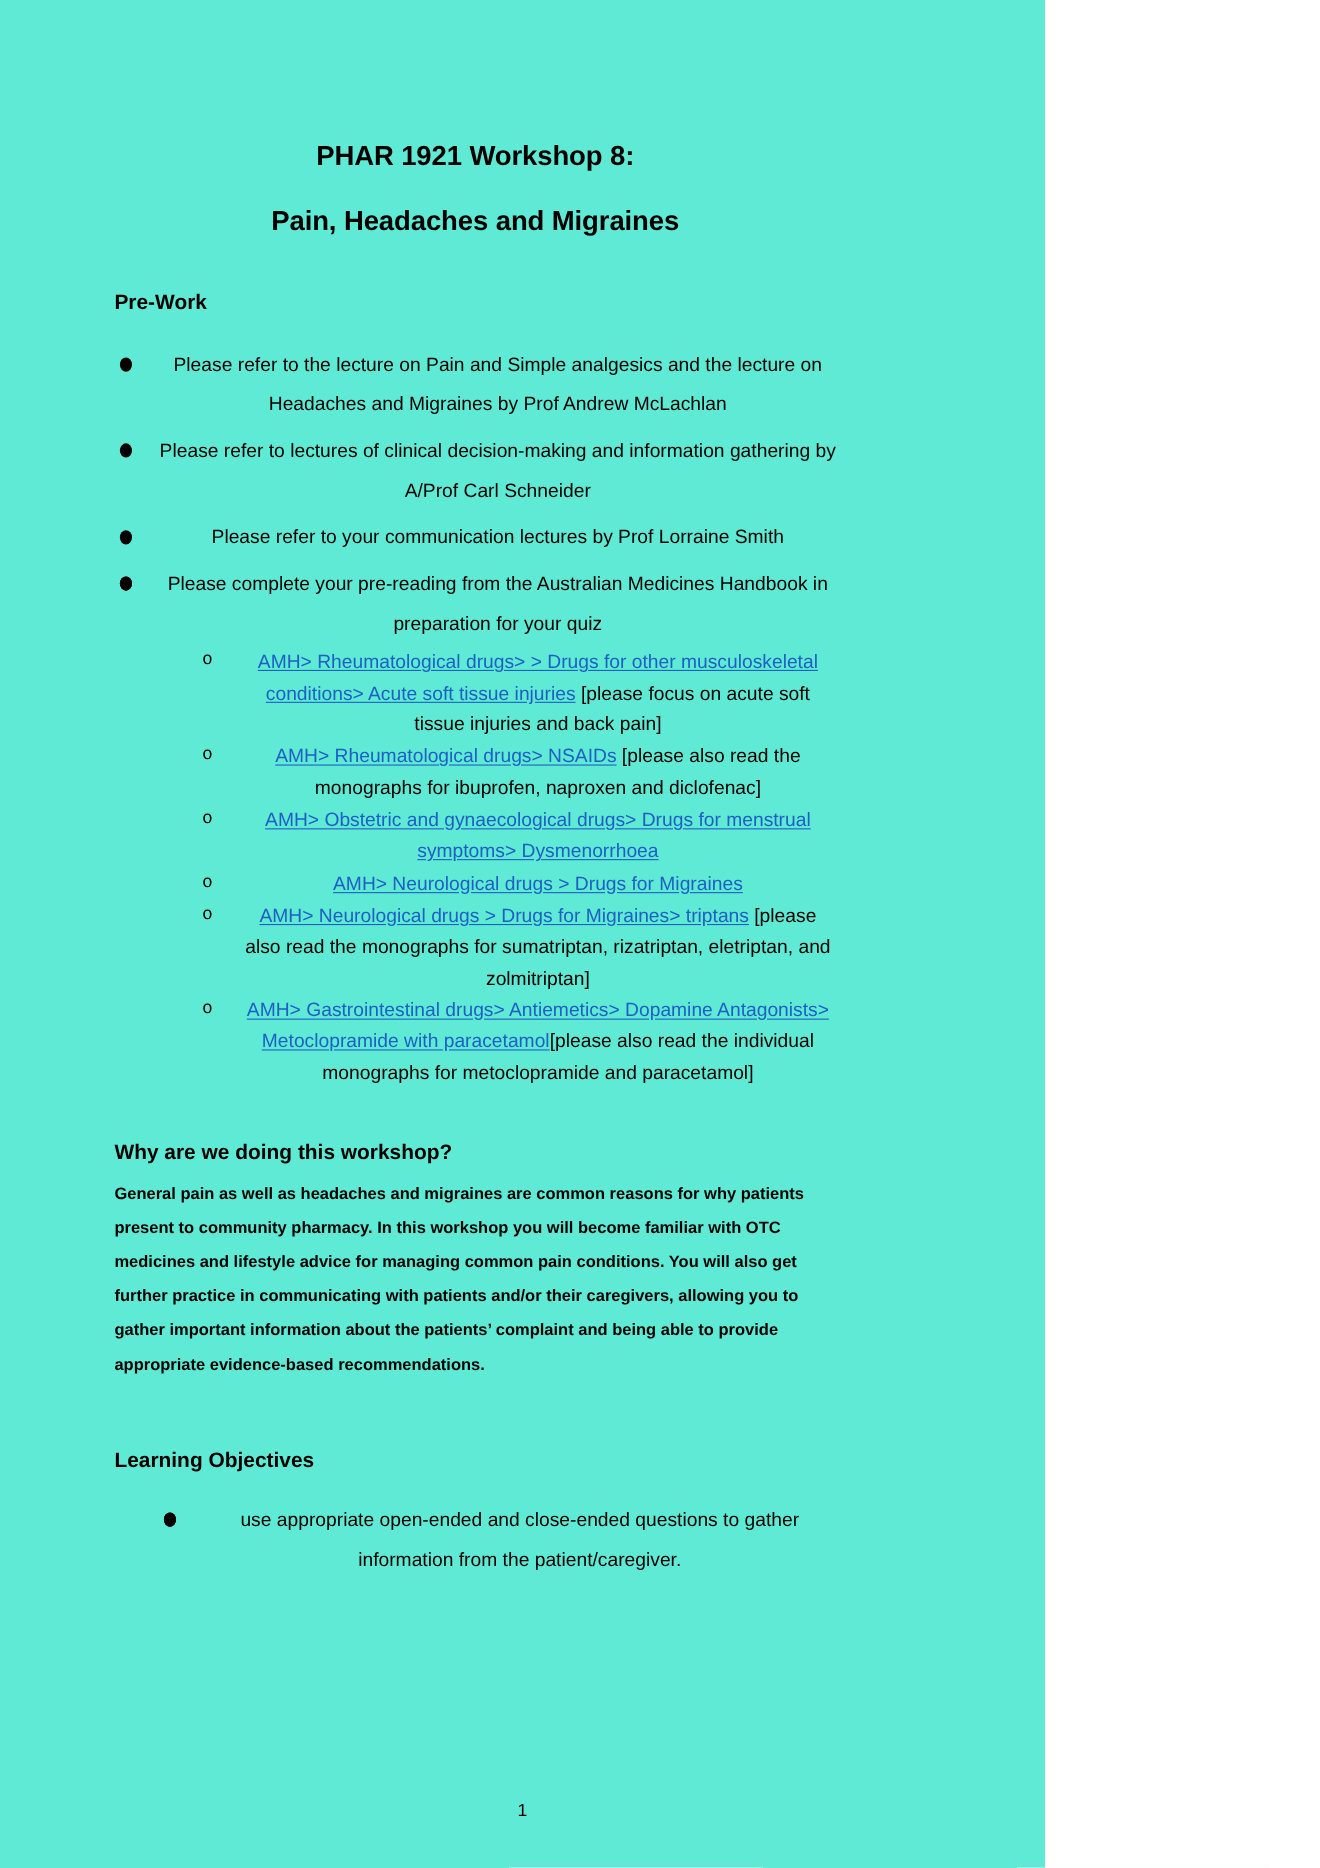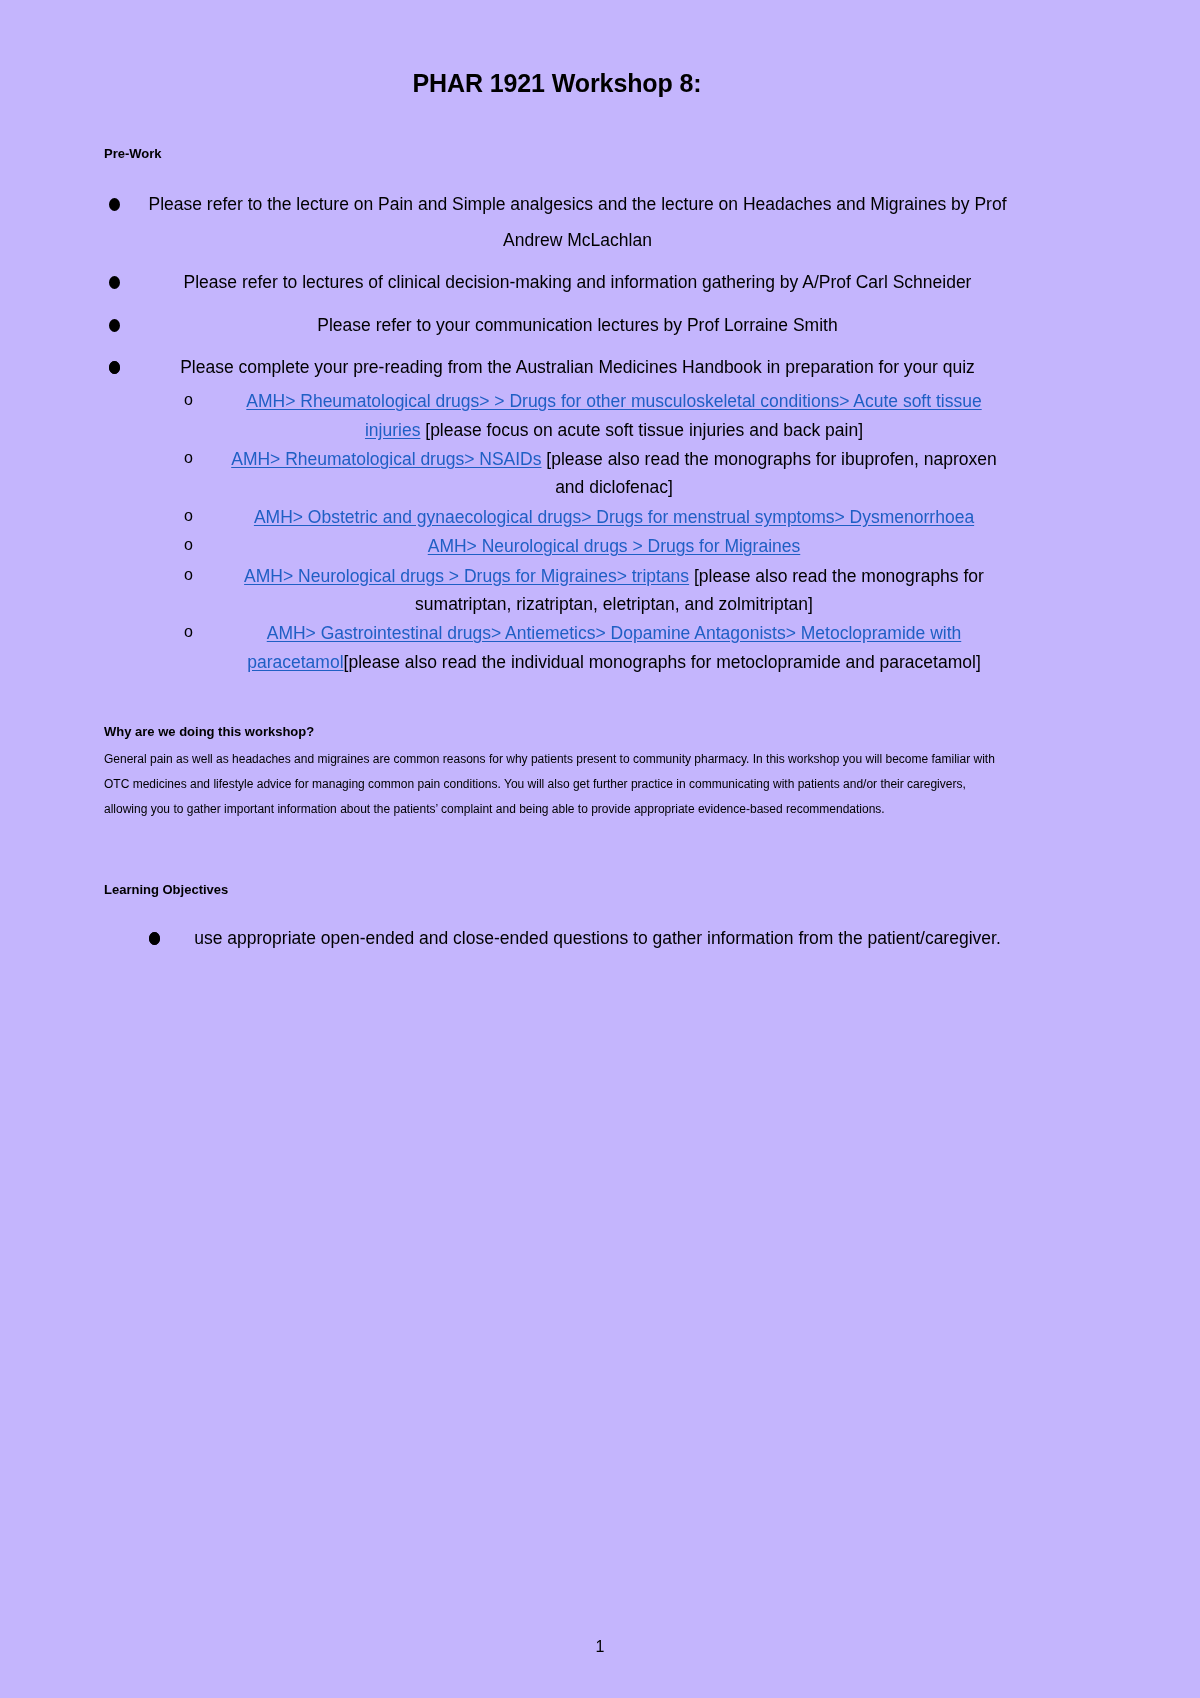--- a/index.html
+++ b/index.html
@@ -6,53 +6,54 @@
     margin: 0;
     padding: 0;
     background: #ffffff;
   }
   body {
     font-family: "Liberation Sans", sans-serif;
     color: #000000;
   }
   .page {
     position: relative;
-    width: 1200px;
+    width: 950px;
     height: 1698px;
-    background: #c4b5fd;
+    background: #5eead4;
     box-sizing: border-box;
-    padding: 57px 190px 40px 104px;
+    padding: 116px 190px 40px 104px;
     overflow: hidden;
   }
   .doc-title {
     text-align: center;
     font-size: 25px;
     font-weight: bold;
     line-height: 1.0;
     margin: 0;
     letter-spacing: -0.1px;
   }
   .title-line-1 { margin-top: 14px; }
   .title-line-2 { margin-top: 34px; }
 
   .section-heading {
-    font-size: 13px;
+    font-size: 19px;
     font-weight: bold;
     margin: 0;
     line-height: 1.5;
   }
   .heading-prework { margin-top: 48px; }
   .heading-why { margin-top: 46px; }
   .heading-objectives { margin-top: 58px; }
 
   .body-para {
-    font-size: 12px;
+    font-size: 15px;
     line-height: 2.08;
     margin: 0;
     text-align: left;
+    font-weight: bold;
   }
   .why-para { margin-top: 6px; max-width: 905px; }
   .objectives-intro { margin-top: 4px; }
 
   
   ul.lvl1 {
     list-style: none;
     margin: 0;
     padding: 0;
     margin-top: 22px;
@@ -118,20 +119,21 @@
     text-align: center;
     font-size: 16px;
   }
 </style>
 </head>
 <body>
 
 <div class="page">
 
   <h1 class="doc-title title-line-1">PHAR 1921 Workshop 8:</h1>
+  <h1 class="doc-title title-line-2">Pain, Headaches and Migraines</h1>
 
   <div class="section-heading heading-prework">Pre-Work</div>
 
   <ul class="lvl1">
     <li>
       <span class="bullet-disc"></span>
       <span>Please refer to the lecture on Pain and Simple analgesics and the lecture on Headaches and Migraines by Prof Andrew McLachlan</span>
     </li>
     <li>
       <span class="bullet-disc"></span>

